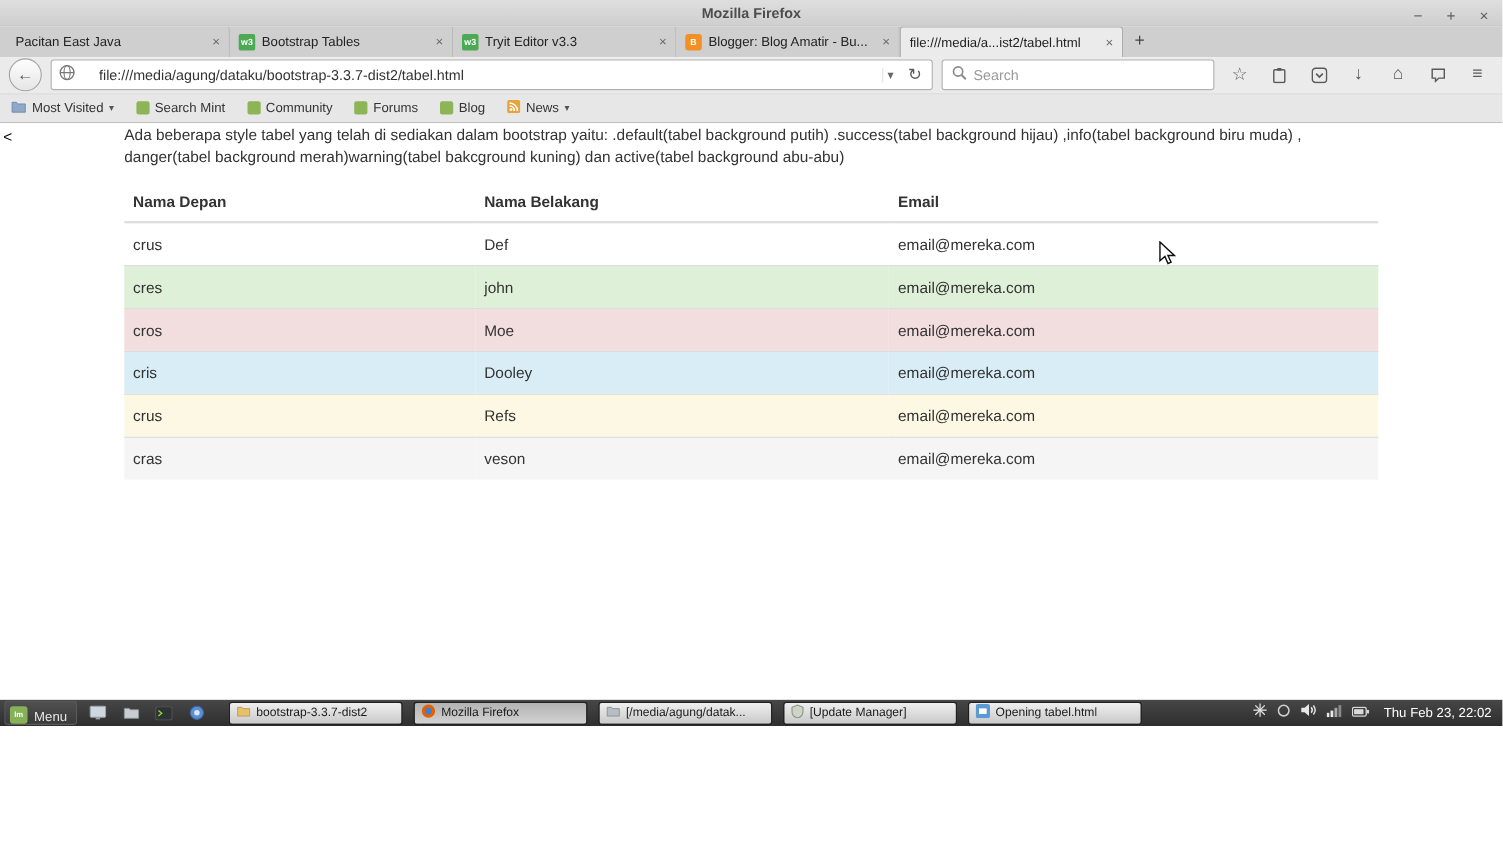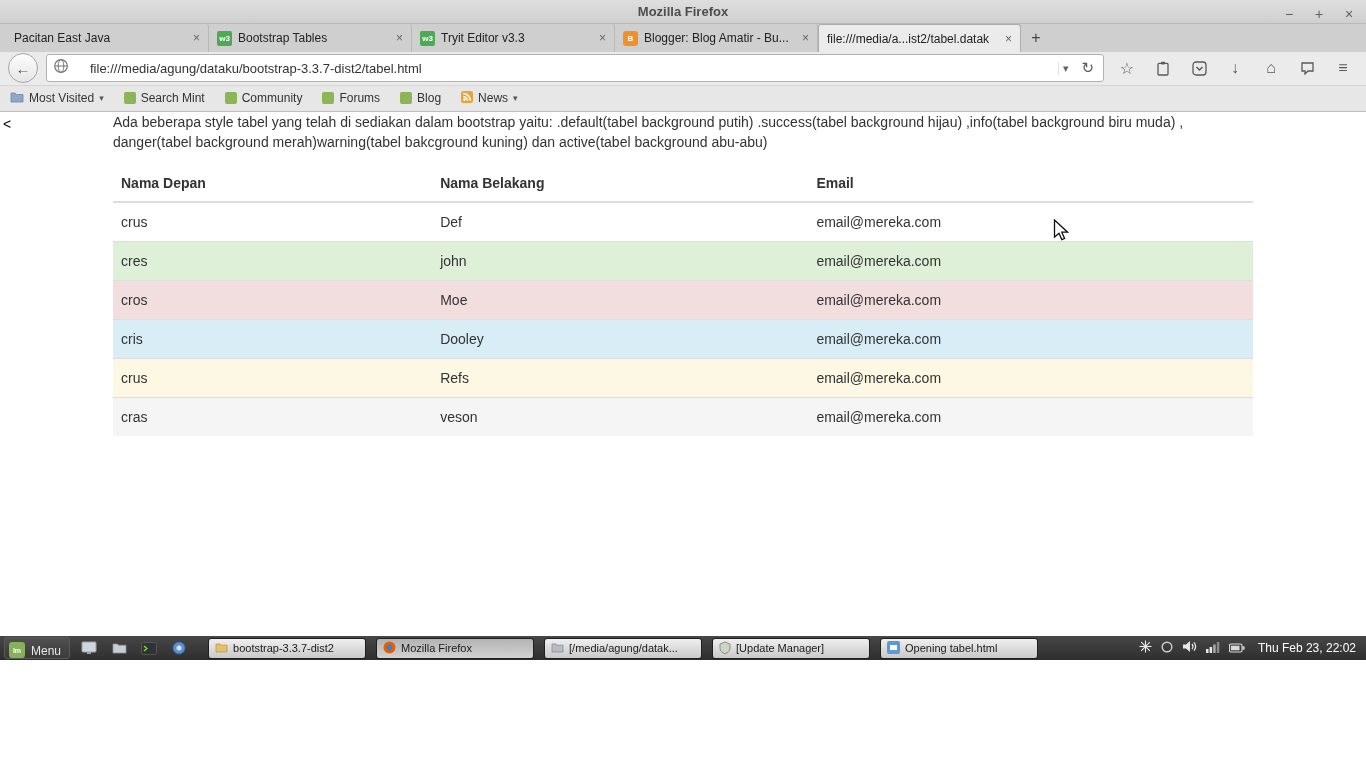--- a/index.html
+++ b/index.html
@@ -107,39 +107,48 @@
       <span class="favicon w3">w3</span>
       <span class="tab-title">Tryit Editor v3.3</span>
       <span class="tab-close">×</span>
     </div>
     <div class="tab">
       <span class="favicon blogger">B</span>
       <span class="tab-title">Blogger: Blog Amatir - Bu...</span>
       <span class="tab-close">×</span>
     </div>
     <div class="tab active">
-      <span class="tab-title">file:///media/a...ist2/tabel.datak</span>
+      <span class="tab-title">file:///media/a...ist2/tabel.html</span>
       <span class="tab-close">×</span>
     </div>
     <div class="newtab">+</div>
   </div>
 
   <div class="navbar">
     <div class="back-btn">←</div>
     <div class="urlbar">
       <span>
         <svg width="16" height="16" viewBox="0 0 16 16">
             <circle cx="8" cy="8" r="6.3" fill="none" stroke="#777" stroke-width="1.2"></circle>
             <ellipse cx="8" cy="8" rx="2.8" ry="6.3" fill="none" stroke="#777" stroke-width="1"></ellipse>
             <line x1="1.7" y1="8" x2="14.3" y2="8" stroke="#777" stroke-width="1"></line>
           </svg>
       </span>
       <input class="url-input" readonly="" value="file:///media/agung/dataku/bootstrap-3.3.7-dist2/tabel.html" style="">
       <span class="url-caret">▾</span>
       <span class="reload-btn">↻</span>
+    </div>
+    <div class="searchbar">
+      <span>
+        <svg width="14" height="14" viewBox="0 0 14 14">
+            <circle cx="6" cy="6" r="4.2" fill="none" stroke="#8a8a8a" stroke-width="1.5"></circle>
+            <line x1="9.2" y1="9.2" x2="13" y2="13" stroke="#8a8a8a" stroke-width="1.8"></line>
+          </svg>
+      </span>
+      <input class="search-input" placeholder="Search" style="">
     </div>
     <div class="nav-icons">
       <span class="nav-icon">☆</span>
       <span class="nav-icon">
         <svg width="14" height="15" viewBox="0 0 14 15">
             <rect x="2" y="2.4" width="10" height="11.6" rx="1" fill="none" stroke="#5a5a5a" stroke-width="1.3"></rect>
             <rect x="5" y="0.8" width="4" height="2.6" rx="0.8" fill="#5a5a5a"></rect>
           </svg>
       </span>
       <span class="nav-icon">

